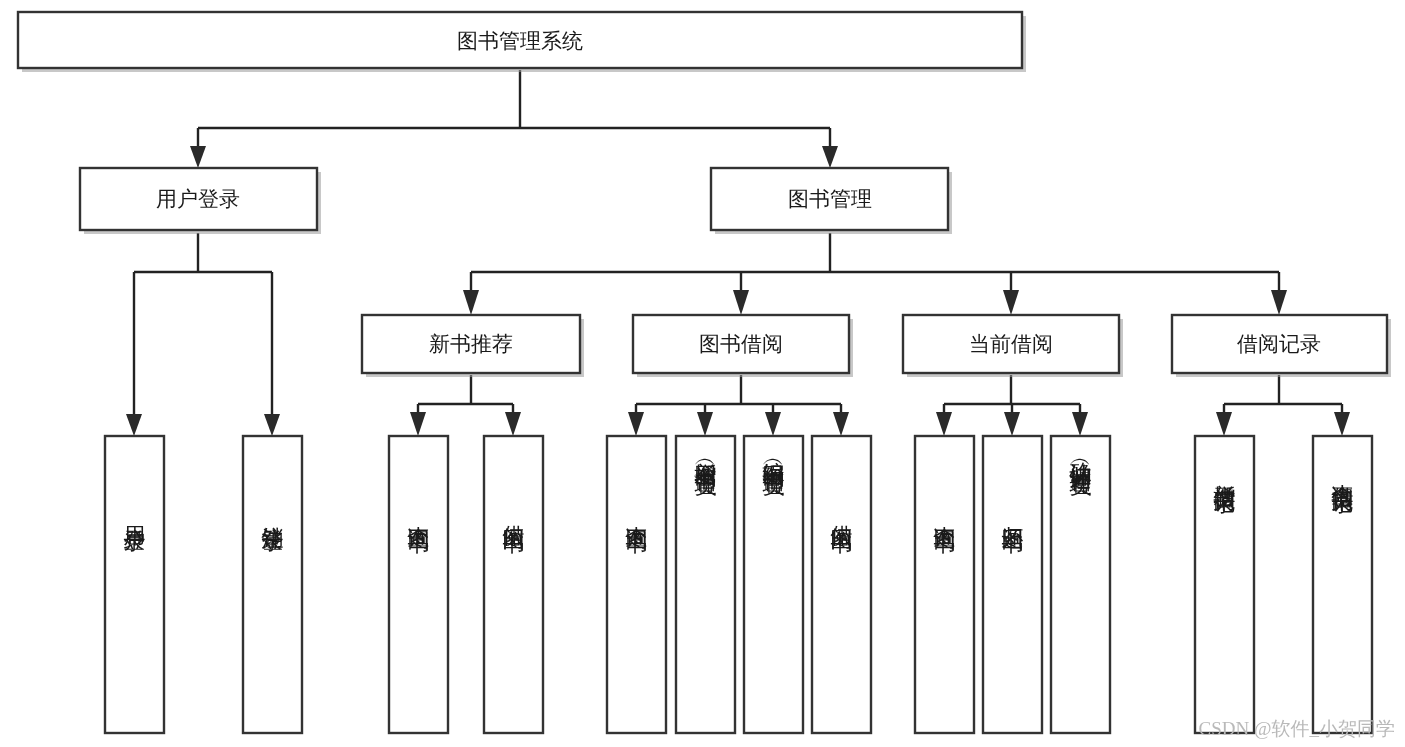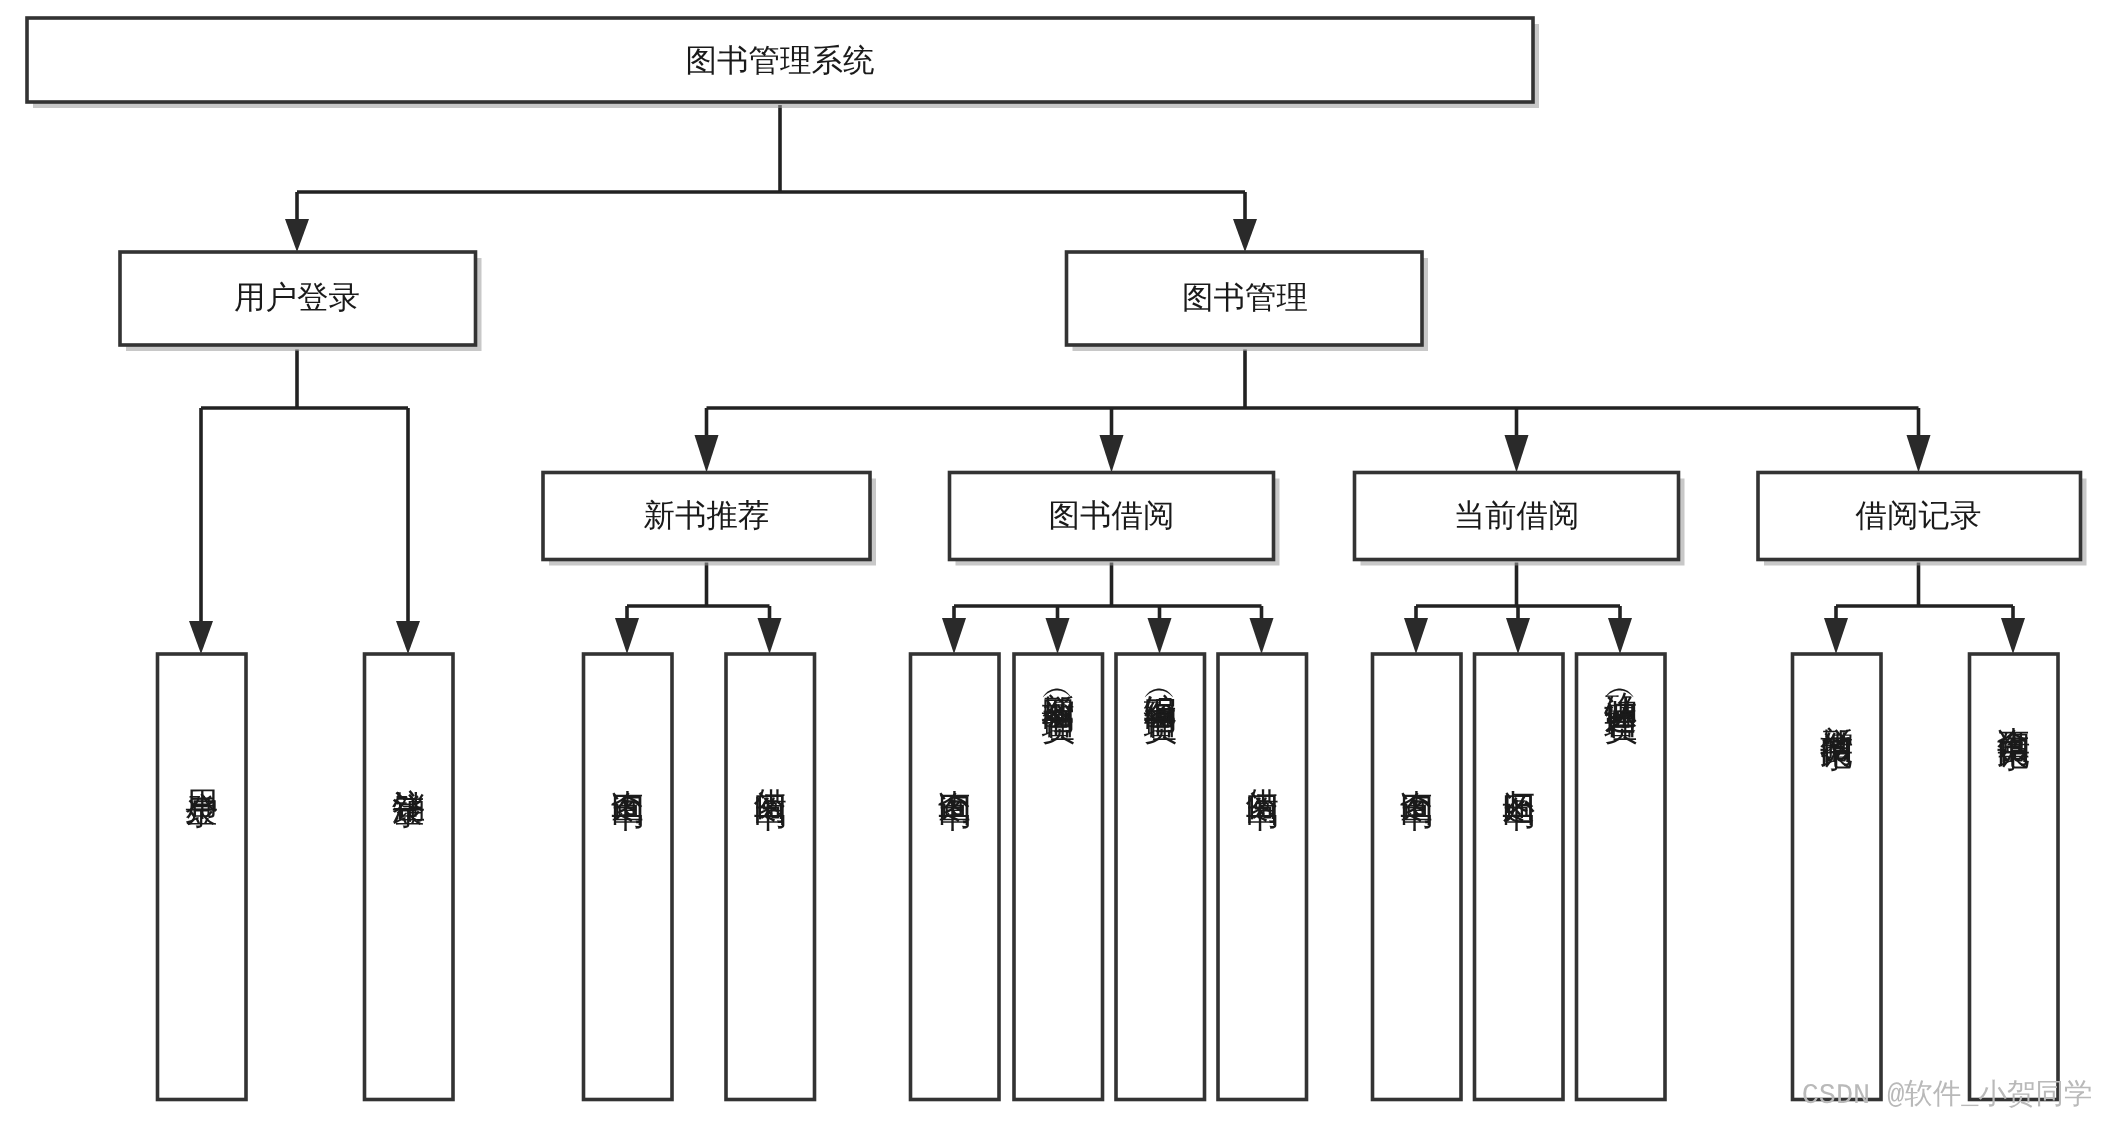--- a/index.html
+++ b/index.html
@@ -64,21 +64,21 @@
     font-size: 22px;
     line-height: 1.18;
     color: #1a1a1a;
     letter-spacing: 2px;
     white-space: nowrap;
   }
   .watermark {
     position: absolute;
     right: 10px;
     bottom: 5px;
-    font-family: Liberation Mono, monospace;
+    font-family: Liberation Serif, serif;
     font-size: 19px;
     color: #b9b9b9;
     white-space: nowrap;
     pointer-events: none;
     text-align: center;
   }
 </style>
 </head>
 <body>
 

